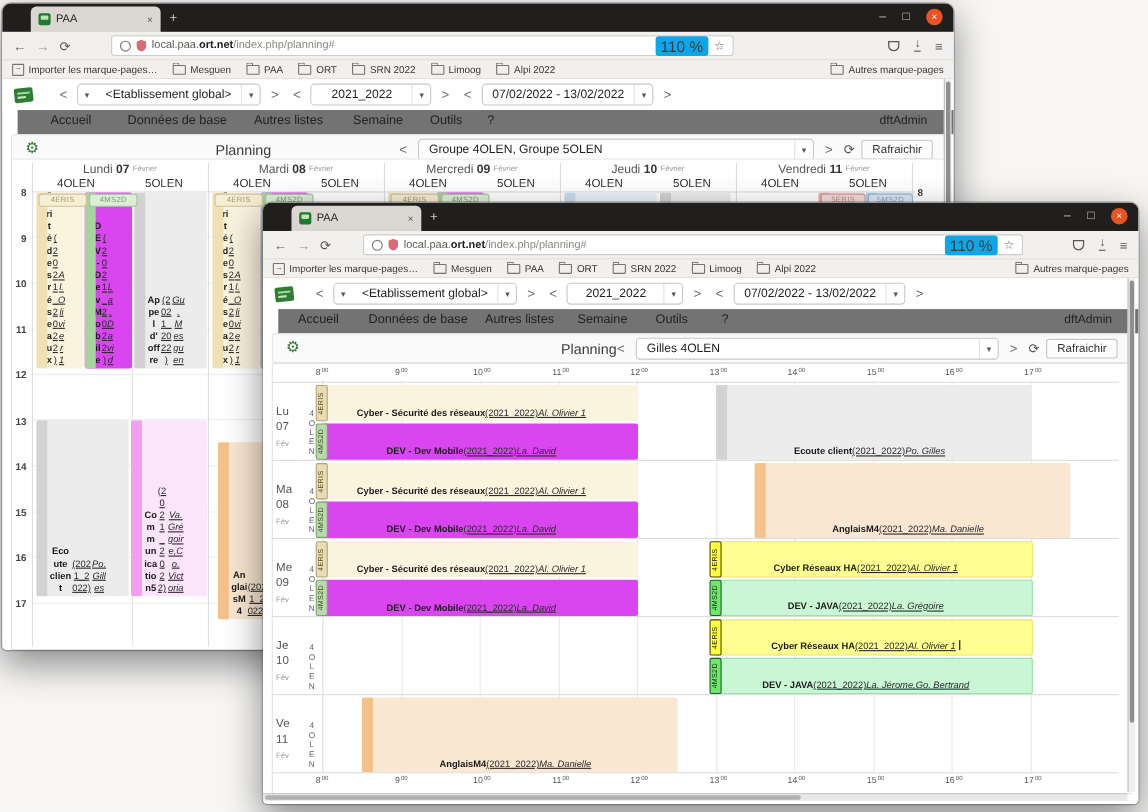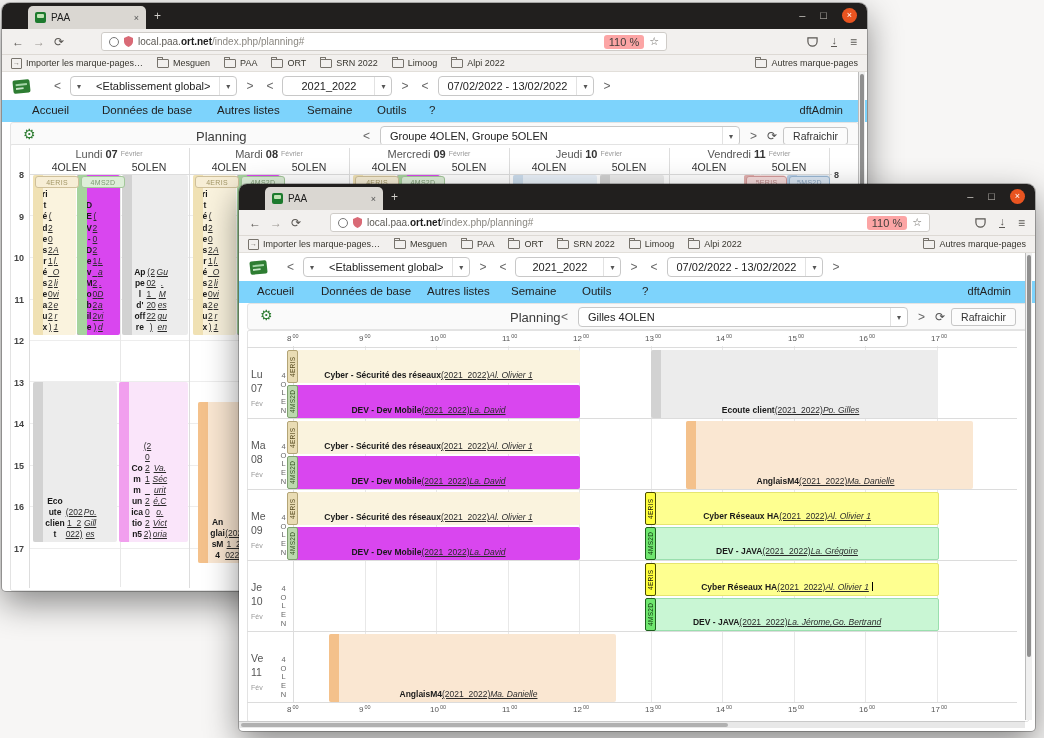--- a/index.html
+++ b/index.html
@@ -24,42 +24,42 @@
     border-bottom:1px solid #ddd9d4;display:flex;align-items:center;padding:0 10px;gap:9px;box-sizing:border-box;}
   .nvic{color:#5a5753;font-size:12px;line-height:1;}
   .dim{color:#9b9791;}
   .ufield{height:19px;background:#fff;border:1px solid #cfccc8;border-radius:3px;
     display:flex;align-items:center;padding:0 7px;gap:5px;font-size:10px;box-sizing:border-box;}
   .circ{width:8px;height:8px;border:1px solid #777;border-radius:50%;flex:0 0 auto;}
   .uurl{white-space:nowrap;color:#5c5954;}
   .uurl b{color:#1d1d1d;}
   .uurl .pth{color:#8a8780;}
   .sp{flex:1;}
-  .ztag{background:#fca5a5;border-radius:3px;padding:1px 5px;font-size:11px;color:#3f3d3a;}
+  .ztag{background:#0ea5e9;border-radius:3px;padding:1px 5px;font-size:14px;color:#3f3d3a;}
   .star{color:#6f6c67;font-size:11px;}
   .rtools{margin-left:auto;display:flex;gap:13px;align-items:center;color:#5a5753;}
   .dl{font-size:11px;border-bottom:1.5px solid #5a5753;line-height:9px;height:10px;}
   .brow{position:absolute;left:0;right:0;top:52px;height:17px;background:#f2f0ee;
     border-bottom:1px solid #e2dfda;display:flex;align-items:center;gap:14px;padding:0 9px;
     font-size:9px;color:#38362f;box-sizing:border-box;}
   .bitem{display:flex;align-items:center;gap:4px;white-space:nowrap;}
   .folder{width:10px;height:7px;border:1px solid #77736c;border-radius:1px;position:relative;flex:0 0 auto;}
   .folder::before{content:"";position:absolute;top:-3px;left:-1px;width:4px;height:2px;
     border:1px solid #77736c;border-bottom:none;border-radius:1px 1px 0 0;}
   .impic{width:9px;height:9px;border:1px solid #77736c;border-radius:1px;font-size:7px;line-height:8px;text-align:center;color:#77736c;}
   .obm{margin-left:auto;display:flex;gap:4px;align-items:center;}
   
   .abar{position:absolute;left:0;right:0;top:69px;height:28px;background:#fff;display:flex;
     align-items:center;gap:5px;padding:0 10px;font-size:11px;color:#333;box-sizing:border-box;}
   .chv{color:#666;font-size:12px;padding:0 4px;}
   .sel{height:20px;border:1px solid #c8c8c8;border-radius:4px;display:flex;align-items:center;background:#fff;box-sizing:border-box;}
   .sel .tx{padding:0 9px;font-size:11px;color:#222;white-space:nowrap;}
   .sel .dc{width:16px;text-align:center;color:#555;font-size:8px;}
   .sel .dl2{border-left:1px solid #e2e2e2;align-self:stretch;display:flex;align-items:center;justify-content:center;width:16px;color:#555;font-size:8px;}
-  .nrow{position:absolute;left:0;right:0;top:97px;height:22px;background:#7dd3fc;font-size:11.5px;color:#222;}
+  .nrow{position:absolute;left:14px;right:0;top:97px;height:22px;background:#737373;font-size:11.5px;color:#222;}
   .nitem{position:absolute;top:4px;white-space:nowrap;}
   .user{position:absolute;right:24px;top:4px;font-size:11px;color:#222;}
   .phead{position:absolute;left:8px;right:8px;top:119px;height:27px;background:#fafafa;
     border:1px solid #e4e4e4;border-radius:3px;box-sizing:border-box;}
   .gear{position:absolute;left:12px;top:4px;font-size:14px;color:#2e7d32;line-height:1;}
   .ptitle{position:absolute;top:6px;font-size:13px;color:#3c3c3c;}
   .selgrp{position:absolute;right:10px;top:3px;display:flex;gap:6px;align-items:center;}
   .rfic{color:#555;font-size:12px;}
   .rfbtn{border:1px solid #c6c6c6;border-radius:3px;background:#fcfcfc;padding:2px 9px;font-size:10.5px;color:#333;}
   
@@ -333,21 +333,21 @@
       <span class="wh">Gu. Mesguen</span>
   </div>
   <div class="ev gray" style="left:31px;top:379px;width:84px;height:160px;">
     <span class="t">Ecoute client</span>
       <span class="lk">(2021_2022)</span>
       <span class="wh">Po. Gilles</span>
   </div>
   <div class="ev pink" style="left:117px;top:379px;width:69px;height:160px;">
     <span class="t">Communication5</span>
       <span class="lk">(2021_2022)</span>
-      <span class="wh">Va. Sécurité,Co. Victoria</span>
+      <span class="wh">Va. Grégoire,Co. Victoria</span>
   </div>
   <div class="ev cream" style="left:191px;top:172px;width:43px;height:160px;">
     <span class="t">Cyber - Sécurité des réseaux</span>
       <span class="lk">(2021_2022)</span>
       <span class="wh">Al. Olivier 1</span>
   </div>
   <div class="ev green" style="left:235px;top:172px;width:43px;height:160px;">
     <span class="t">DEV - Dev Mobile</span>
       <span class="lk">(2021_2022)</span>
       <span class="wh">La. David</span>

